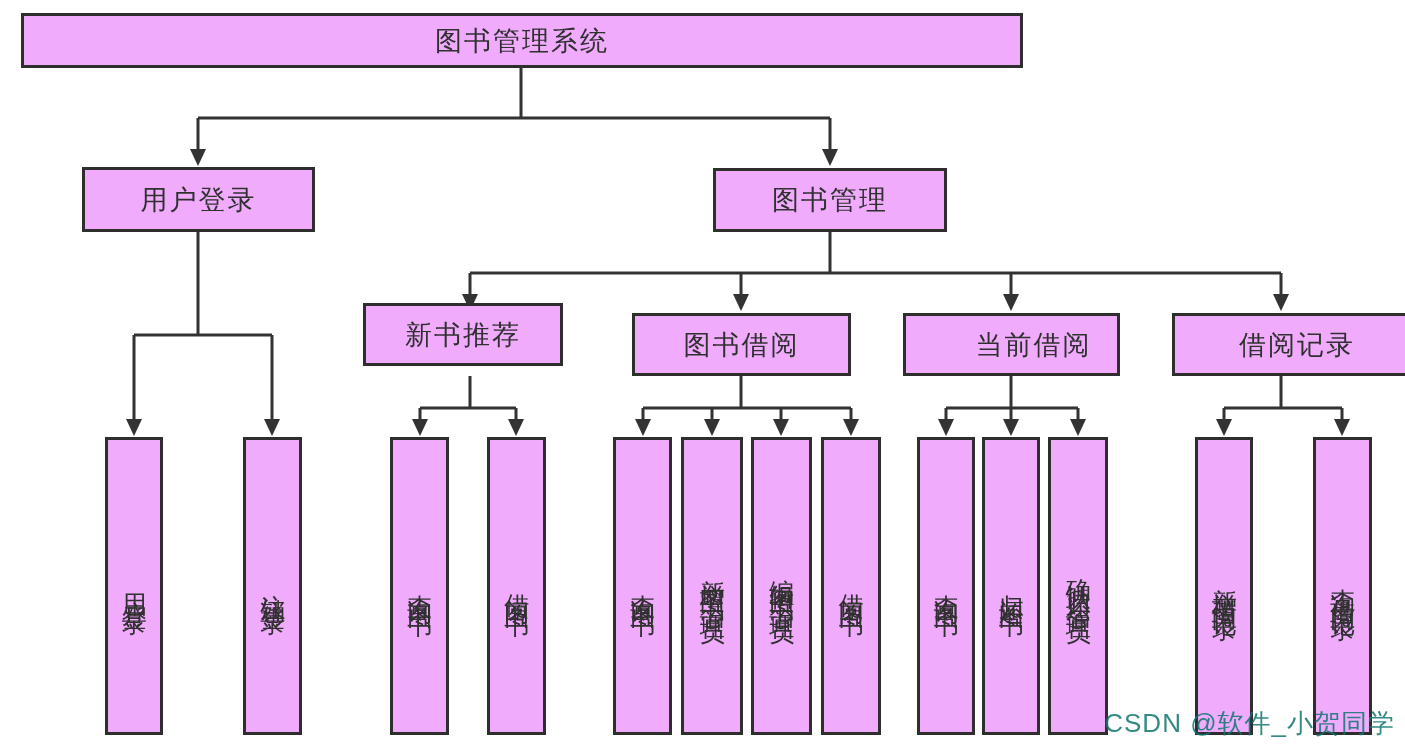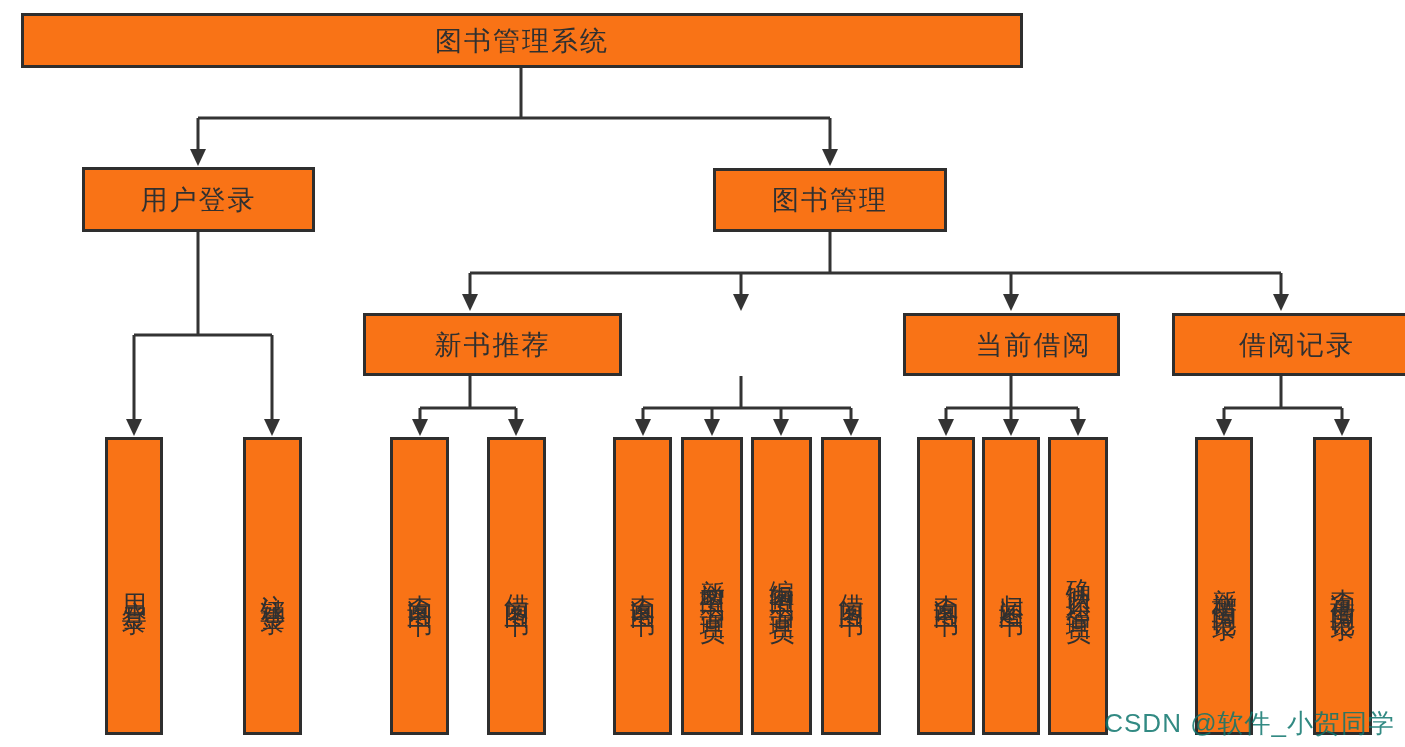--- a/index.html
+++ b/index.html
@@ -13,21 +13,21 @@
   }
   #connector-layer {
     position: absolute;
     left: 0; top: 0;
     width: 1405px; height: 747px;
     z-index: 0;
   }
   .box {
     position: absolute;
     box-sizing: border-box;
-    background: #f97316;
+    background: #f0abfc;
     border: 3px solid #2e2e2e;
     display: flex;
     align-items: center;
     justify-content: center;
     color: #303030;
     z-index: 1;
   }
   .h-label {
     font-size: 27px;
     letter-spacing: 2px;
@@ -102,22 +102,25 @@
     <span class="h-label">图书管理系统</span>
   </div>
 
   <div class="box" style="left:82px; top:167px; width:233px; height:65px;">
     <span class="h-label">用户登录</span>
   </div>
   <div class="box" style="left:713px; top:168px; width:234px; height:64px;">
     <span class="h-label">图书管理</span>
   </div>
 
-  <div class="box" style="left:363px; top:313px; width:259px; height:63px;">
+  <div class="box" style="left:363px; top:303px; width:200px; height:63px;">
     <span class="h-label">新书推荐</span>
+  </div>
+  <div class="box" style="left:632px; top:313px; width:219px; height:63px;">
+    <span class="h-label">图书借阅</span>
   </div>
   <div class="box" style="left:903px; top:313px; width:217px; height:63px;padding-left:44px;">
     <span class="h-label">当前借阅</span>
   </div>
   <div class="box" style="left:1172px; top:313px; width:250px; height:63px;">
     <span class="h-label">借阅记录</span>
   </div>
 
   <div class="box" style="left:105px; top:437px; width:58px; height:298px;">
     <span class="v-label">用户登录</span>

